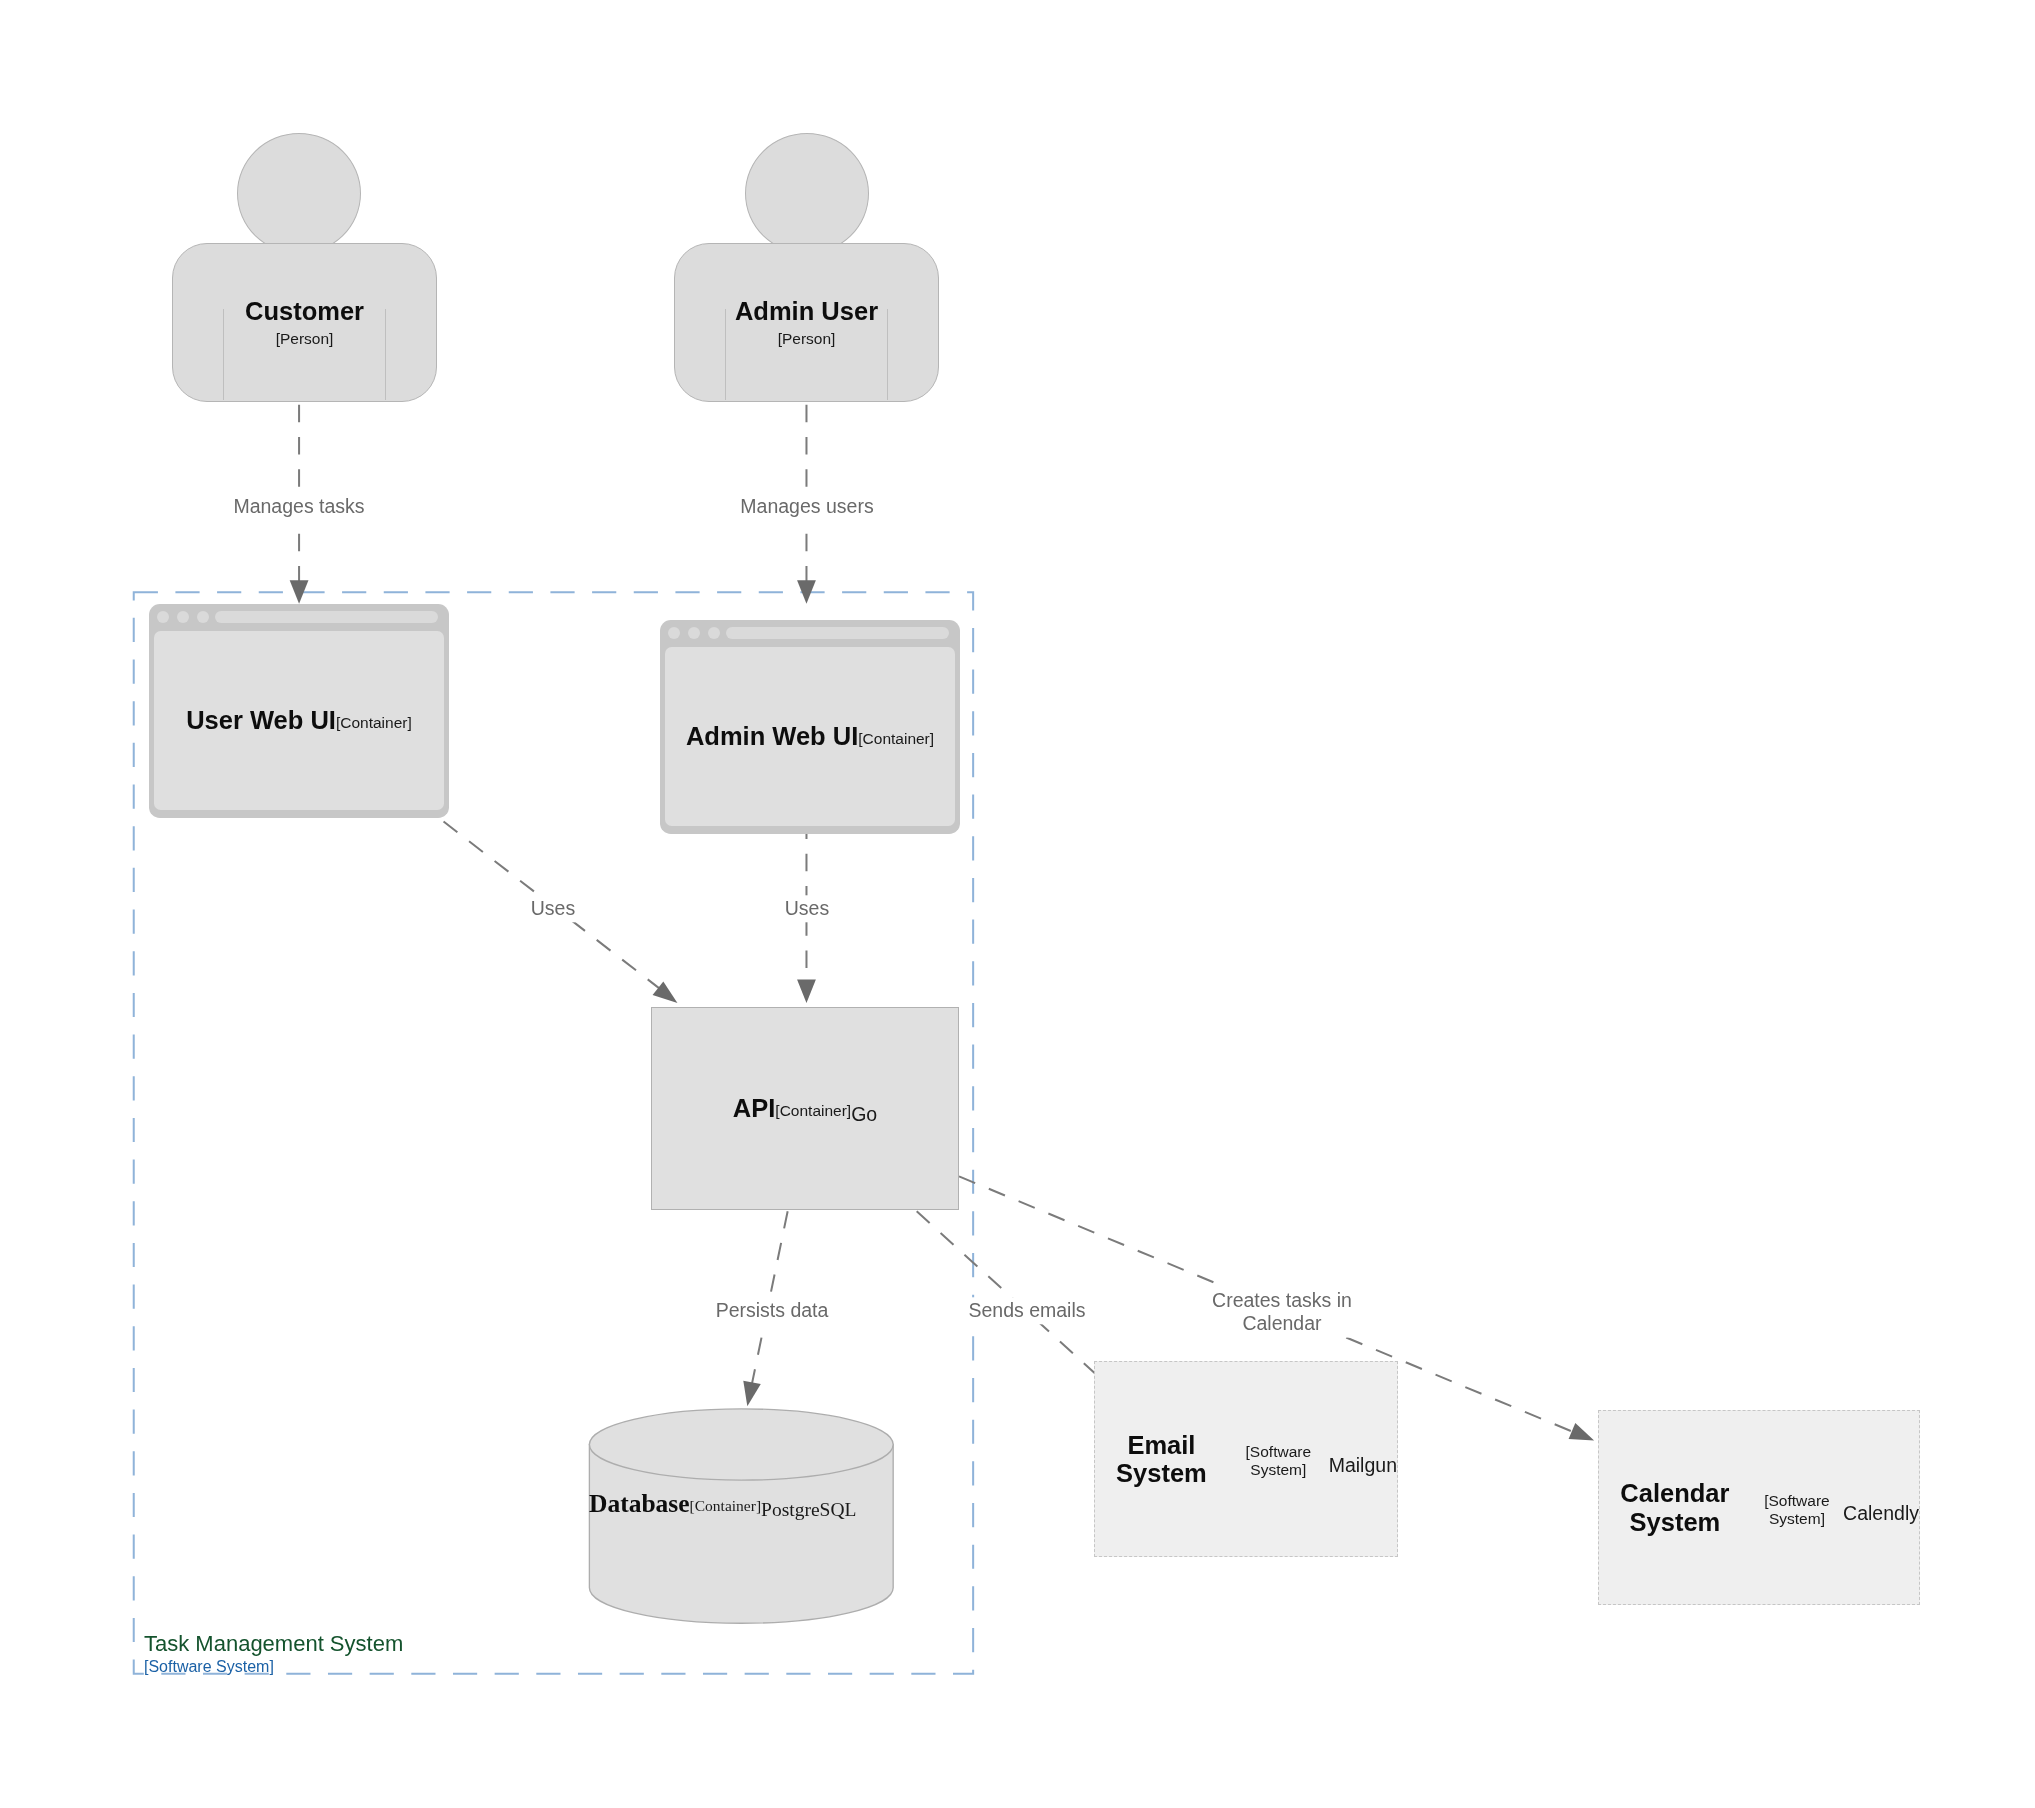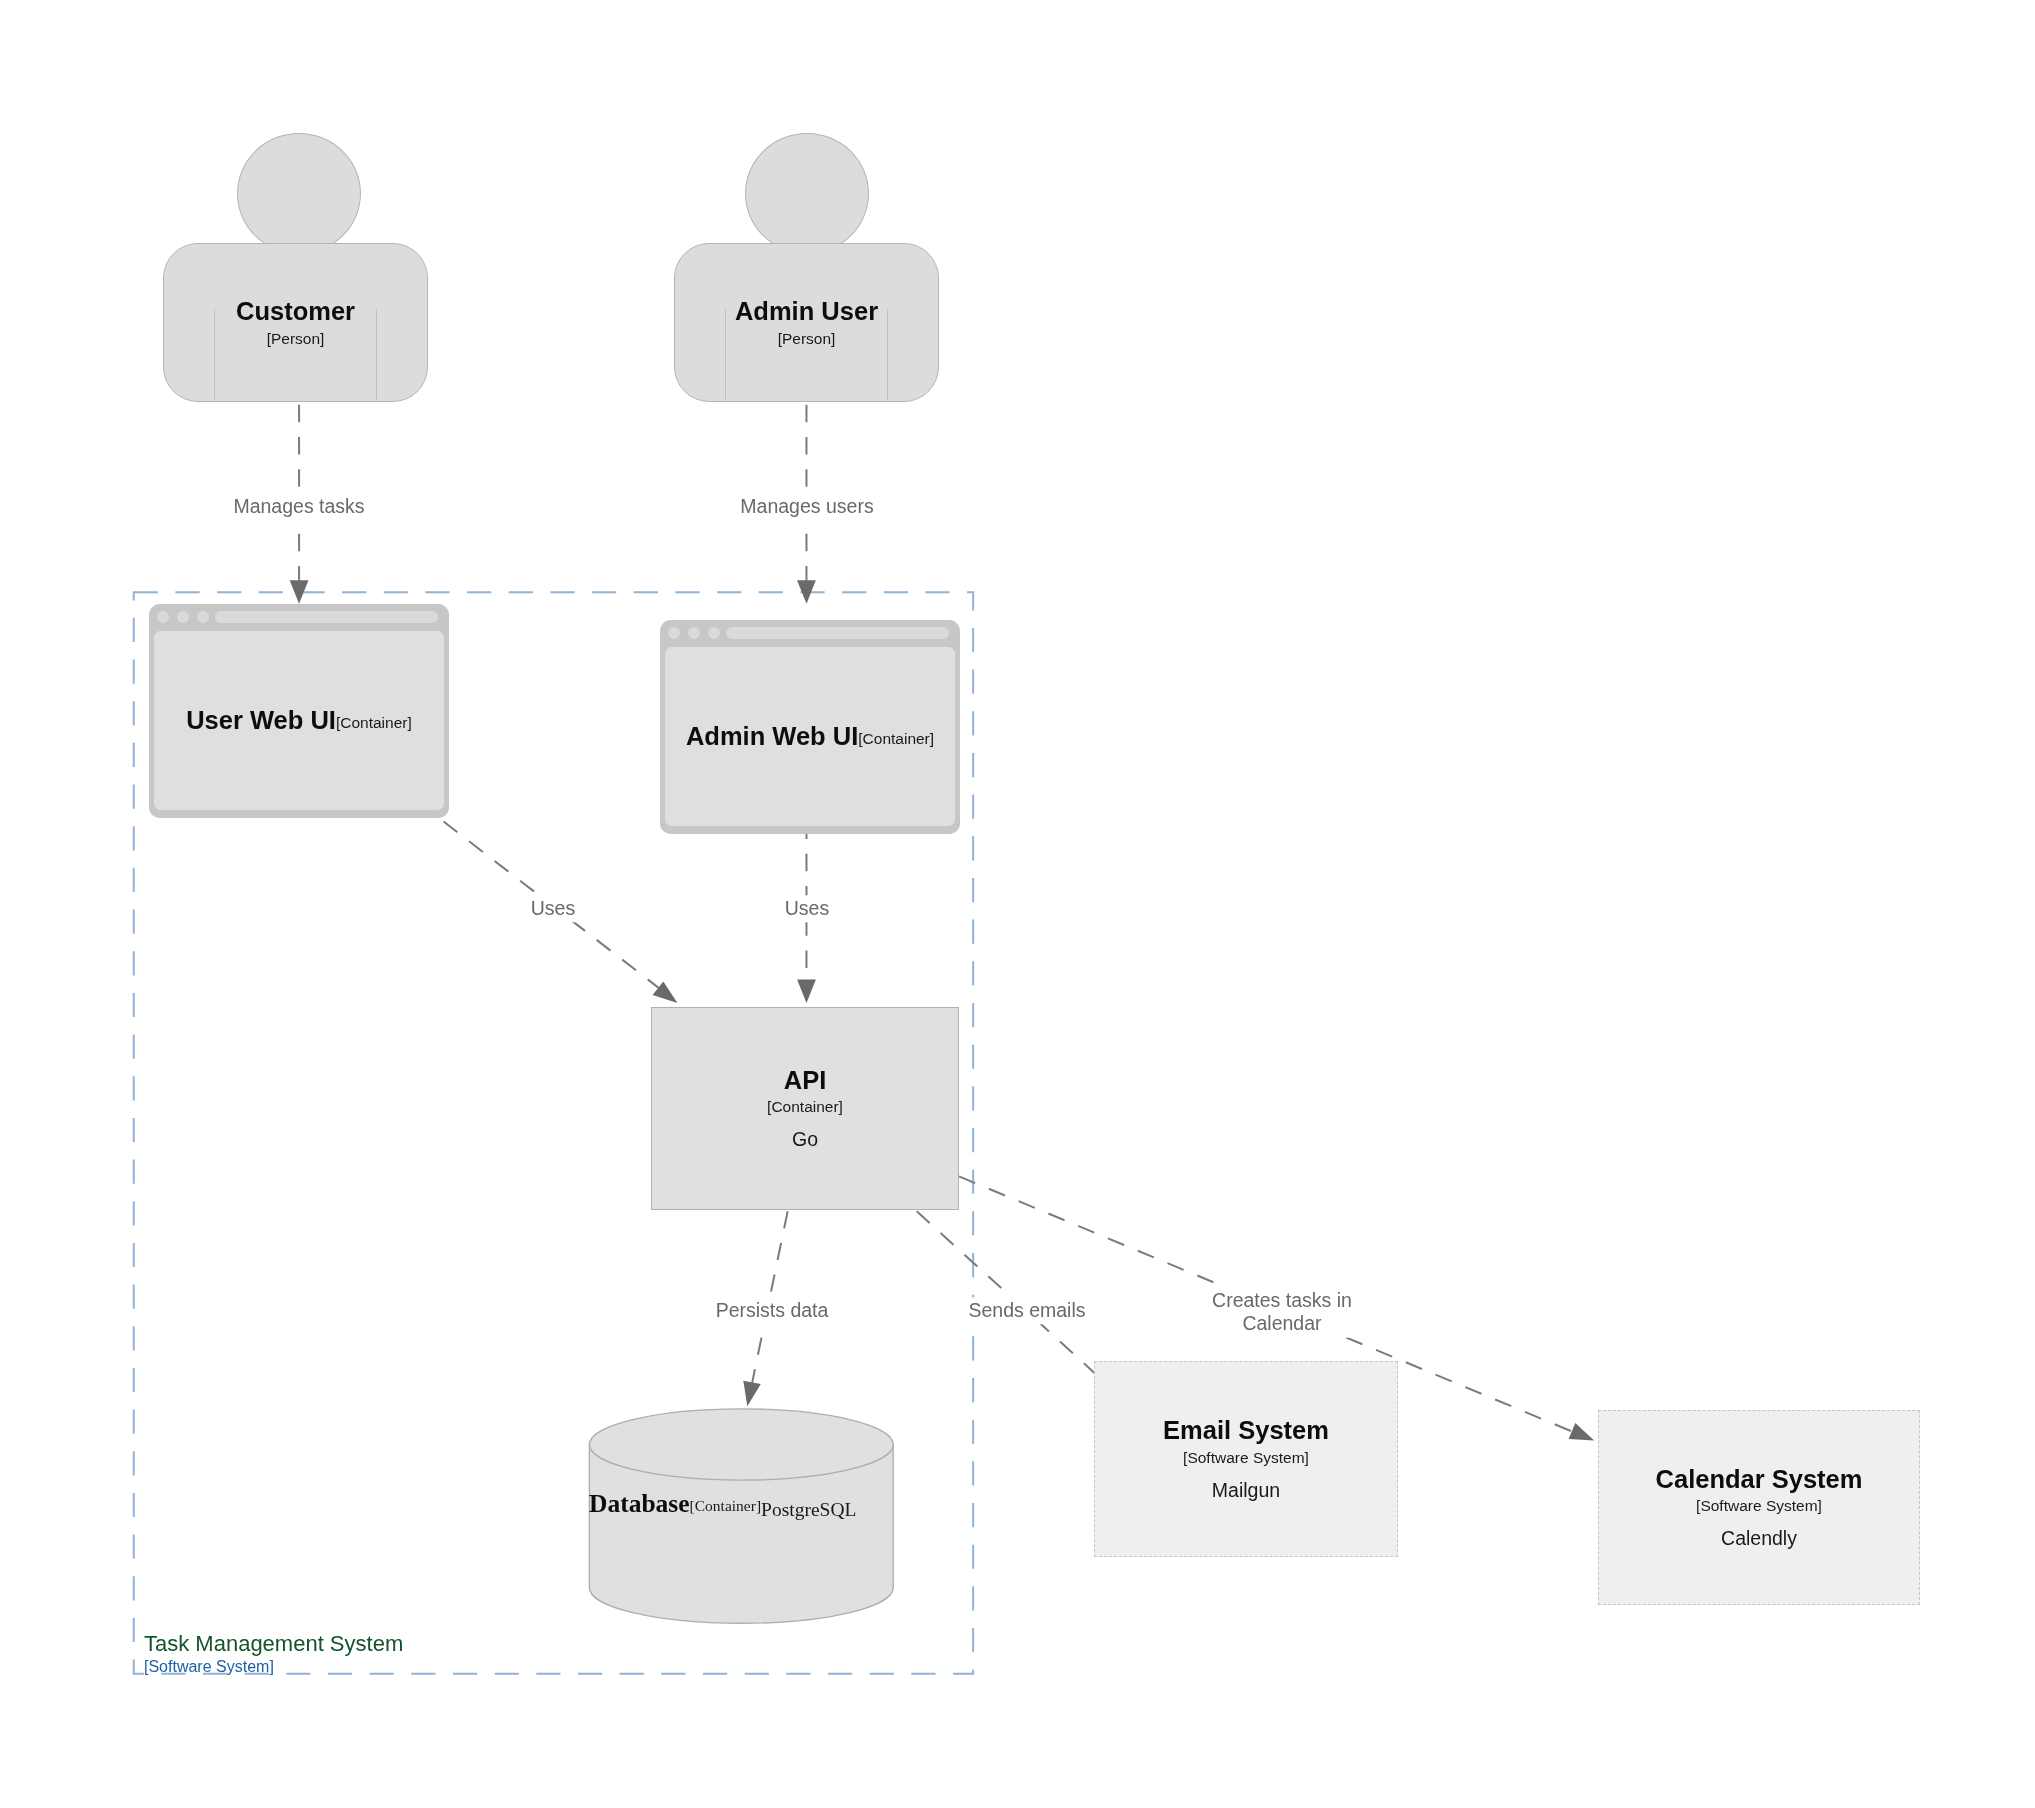--- a/index.html
+++ b/index.html
@@ -85,21 +85,21 @@
     display: flex;
     align-items: center;
     justify-content: center;
   }
 
   
   .box {
     position: absolute;
     box-sizing: border-box;
     display: flex;
-    flex-direction: column;
+    flex-direction: row;
     align-items: center;
     justify-content: center;
   }
   .box-container {
     background: #e0e0e0;
     border: 1.3px solid #b1b1b1;
   }
   .box-external {
     background: #efefef;
     border: 1.3px dashed #c6c6c6;
@@ -201,21 +201,21 @@
       <polygon points="1200,898 1186,863 1214,863"></polygon>
       <polygon points="1008,1492 971,1480 987,1460"></polygon>
       <polygon points="1200,1492 1186,1457 1214,1457"></polygon>
       <polygon points="1112,2092 1106,2054 1132,2059"></polygon>
       <polygon points="1685,2094 1650,2079 1667,2060"></polygon>
       <polygon points="2372,2143 2334,2141 2344,2117"></polygon>
     </g>
   </svg>
 
   <div class="person-head" style="left:237px; top:133px;"></div>
-  <div class="person-body" style="left:163px; top:243px;">
+  <div class="person-body" style="left:172px; top:243px;">
     <div class="person-arm arm-left"></div>
     <div class="person-arm arm-right"></div>
     <div class="node-title">Customer</div>
     <div class="node-meta">[Person]</div>
   </div>
 
   <div class="person-head" style="left:745px; top:133px;"></div>
   <div class="person-body" style="left:674px; top:243px;">
     <div class="person-arm arm-left"></div>
     <div class="person-arm arm-right"></div>

